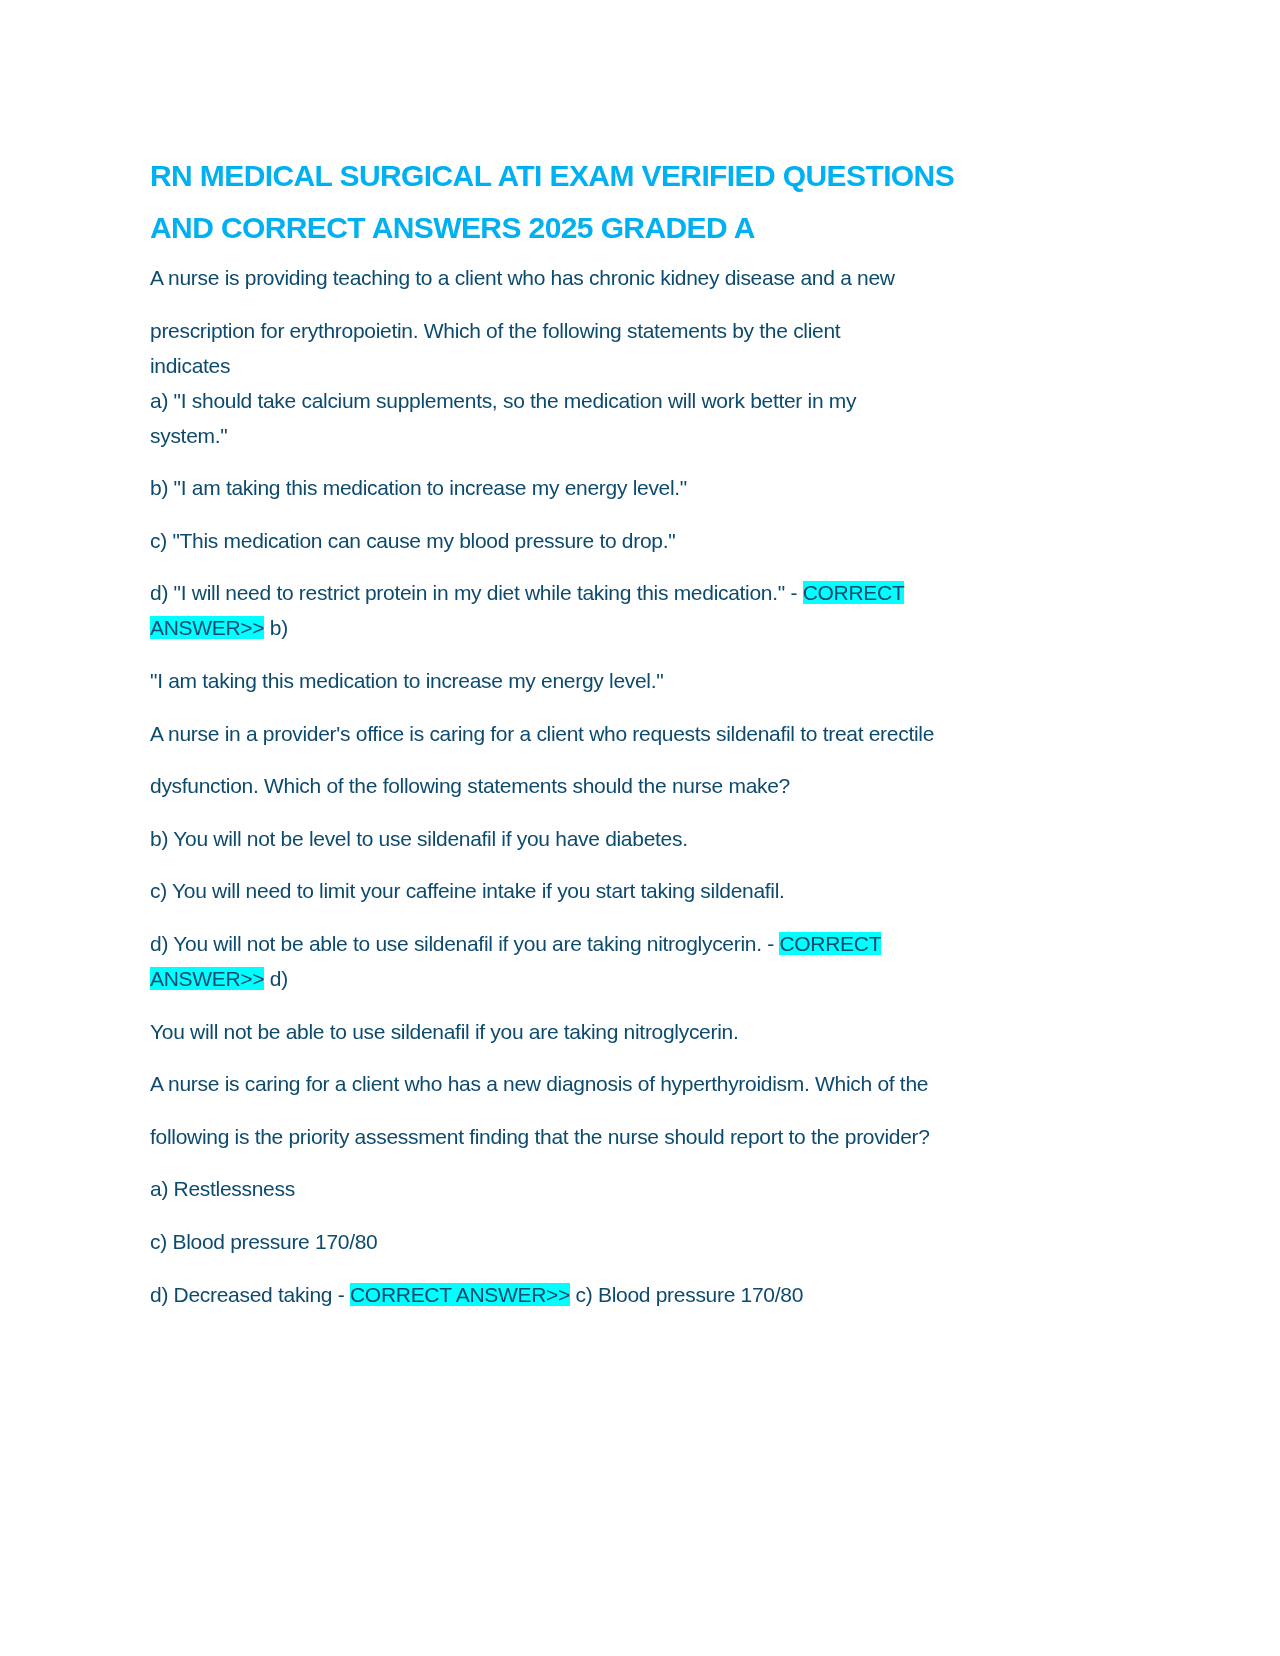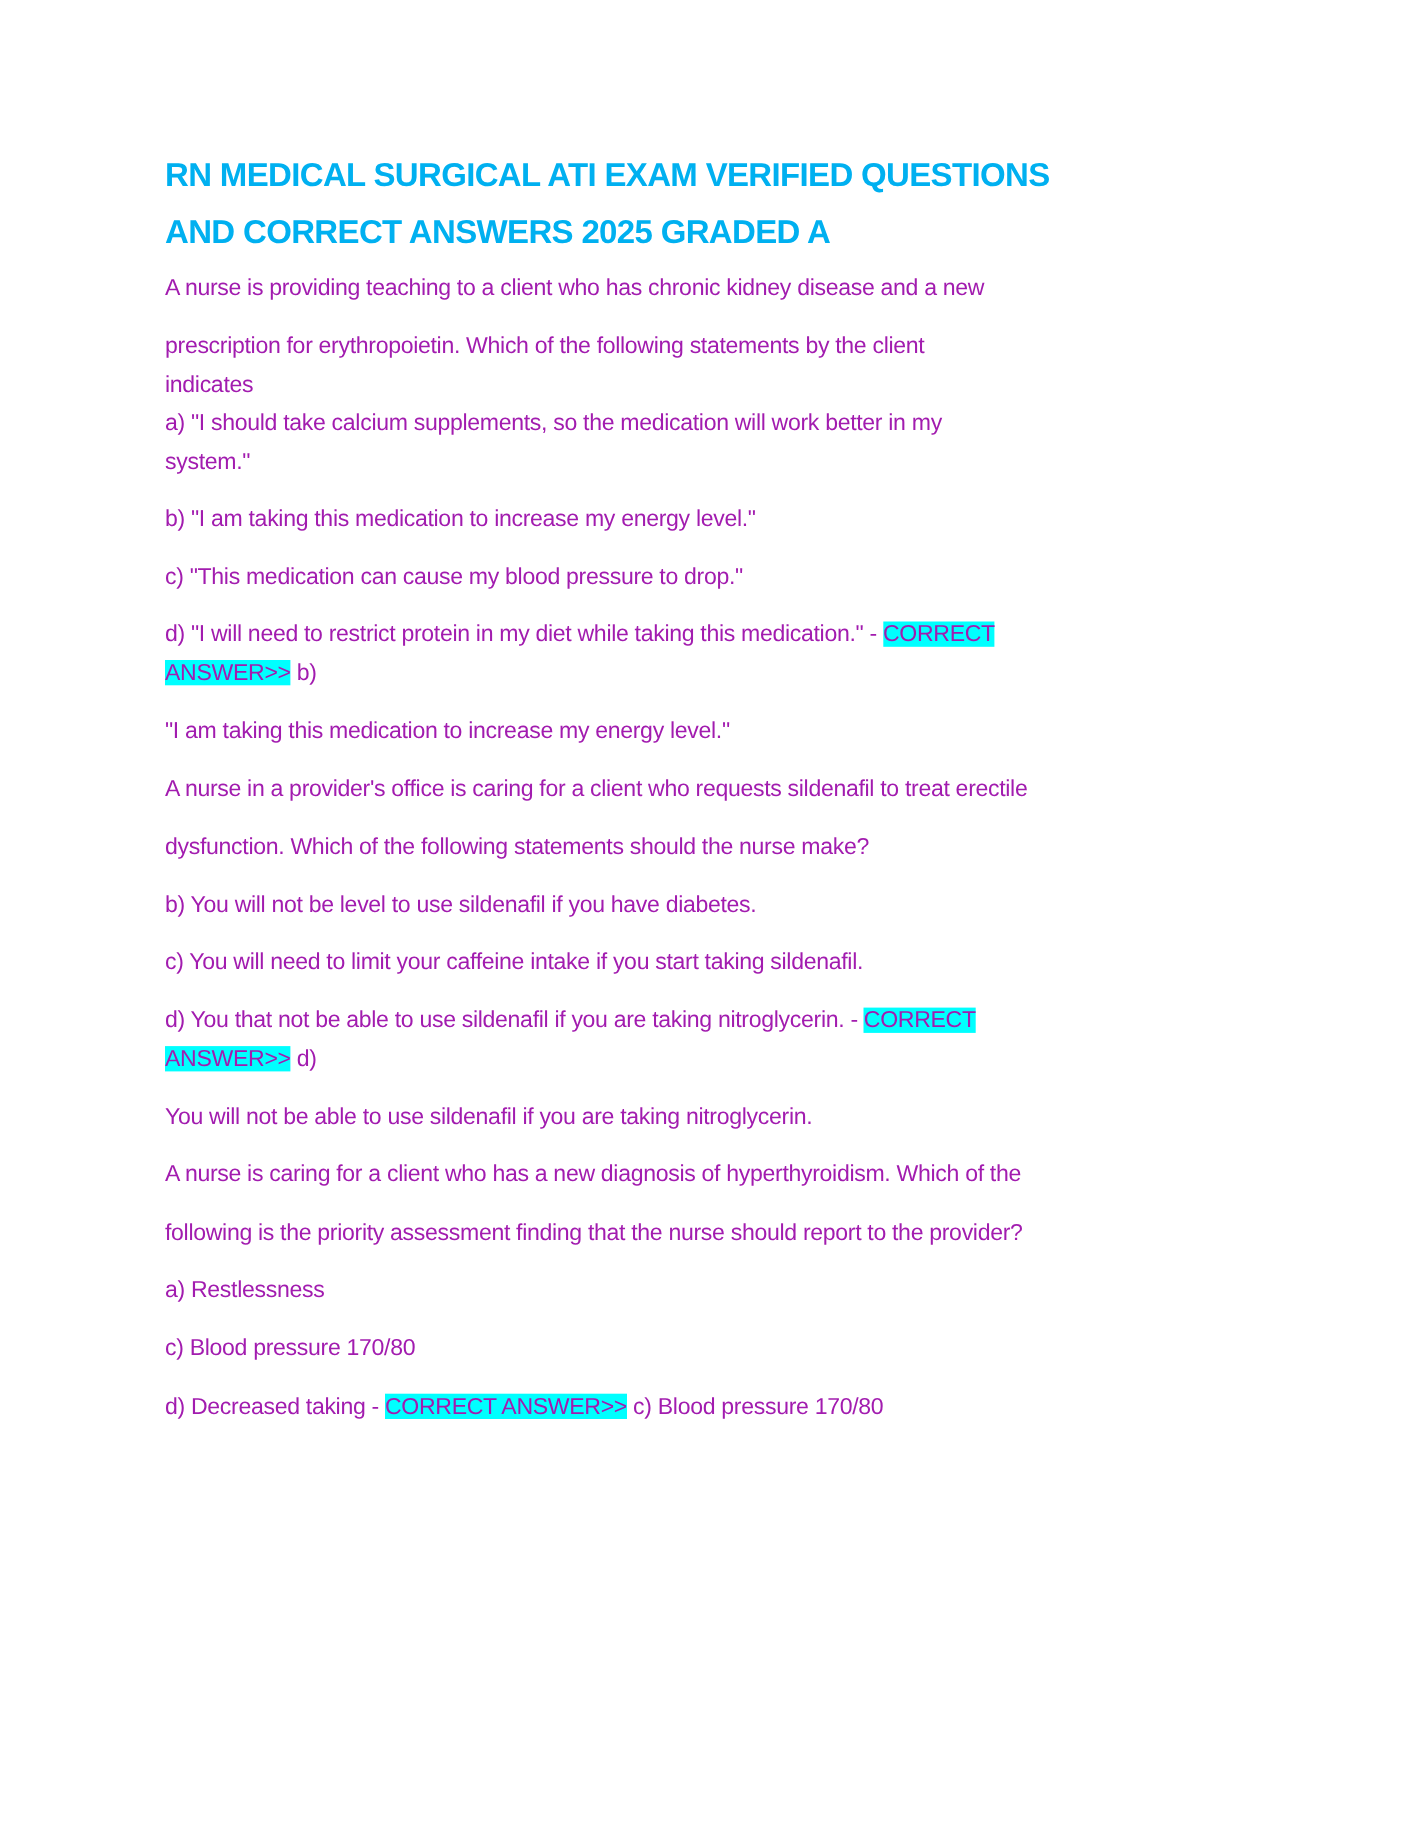--- a/index.html
+++ b/index.html
@@ -1,29 +1,29 @@
 <!DOCTYPE html>
 <html><head>
 <meta charset="utf-8">
 <style>
   html, body { margin: 0; padding: 0; background: #ffffff; }
   body { width: 1280px; height: 1656px; position: relative; overflow: hidden; }
-  .page { position: absolute; left: 150px; top: 134px; width: 1000px; }
+  .page { position: absolute; left: 150px; top: 150px; width: 1000px; }
   .title {
     font-family: "Liberation Sans", sans-serif;
     font-weight: bold;
     color: #00b0f0;
     font-size: 30px;
     line-height: 52px;
     letter-spacing: -0.6px;
     margin: 0 0 6px 0;
   }
   .p {
     font-family: "Liberation Sans", sans-serif;
-    color: #a21caf;
+    color: #0c4a6e;
     font-size: 21px;
     line-height: 35px;
     letter-spacing: -0.3px;
     margin: 0 0 17.6px 0;
   }
   .hl { background: #00ffff; }
 </style>
 </head>
 <body>
 
@@ -52,21 +52,21 @@
     </div>
     <div class="p">"I am taking this medication to increase my energy level."</div>
   </div>
 
   <div>
     <div class="p">A nurse in a provider's office is caring for a client who requests sildenafil to treat erectile</div>
     <div class="p">dysfunction. Which of the following statements should the nurse make?</div>
     <div class="p">b) You will not be level to use sildenafil if you have diabetes.</div>
     <div class="p">c) You will need to limit your caffeine intake if you start taking sildenafil.</div>
     <div class="p">
-      <span>d) You that not be able to use sildenafil if you are taking nitroglycerin. - </span><span class="hl">CORRECT</span><br>
+      <span>d) You will not be able to use sildenafil if you are taking nitroglycerin. - </span><span class="hl">CORRECT</span><br>
       <span class="hl">ANSWER&gt;&gt;</span><span> d)</span>
     </div>
     <div class="p">You will not be able to use sildenafil if you are taking nitroglycerin.</div>
   </div>
 
   <div>
     <div class="p">A nurse is caring for a client who has a new diagnosis of hyperthyroidism. Which of the</div>
     <div class="p">following is the priority assessment finding that the nurse should report to the provider?</div>
     <div class="p">a) Restlessness</div>
     <div class="p">c) Blood pressure 170/80</div>

